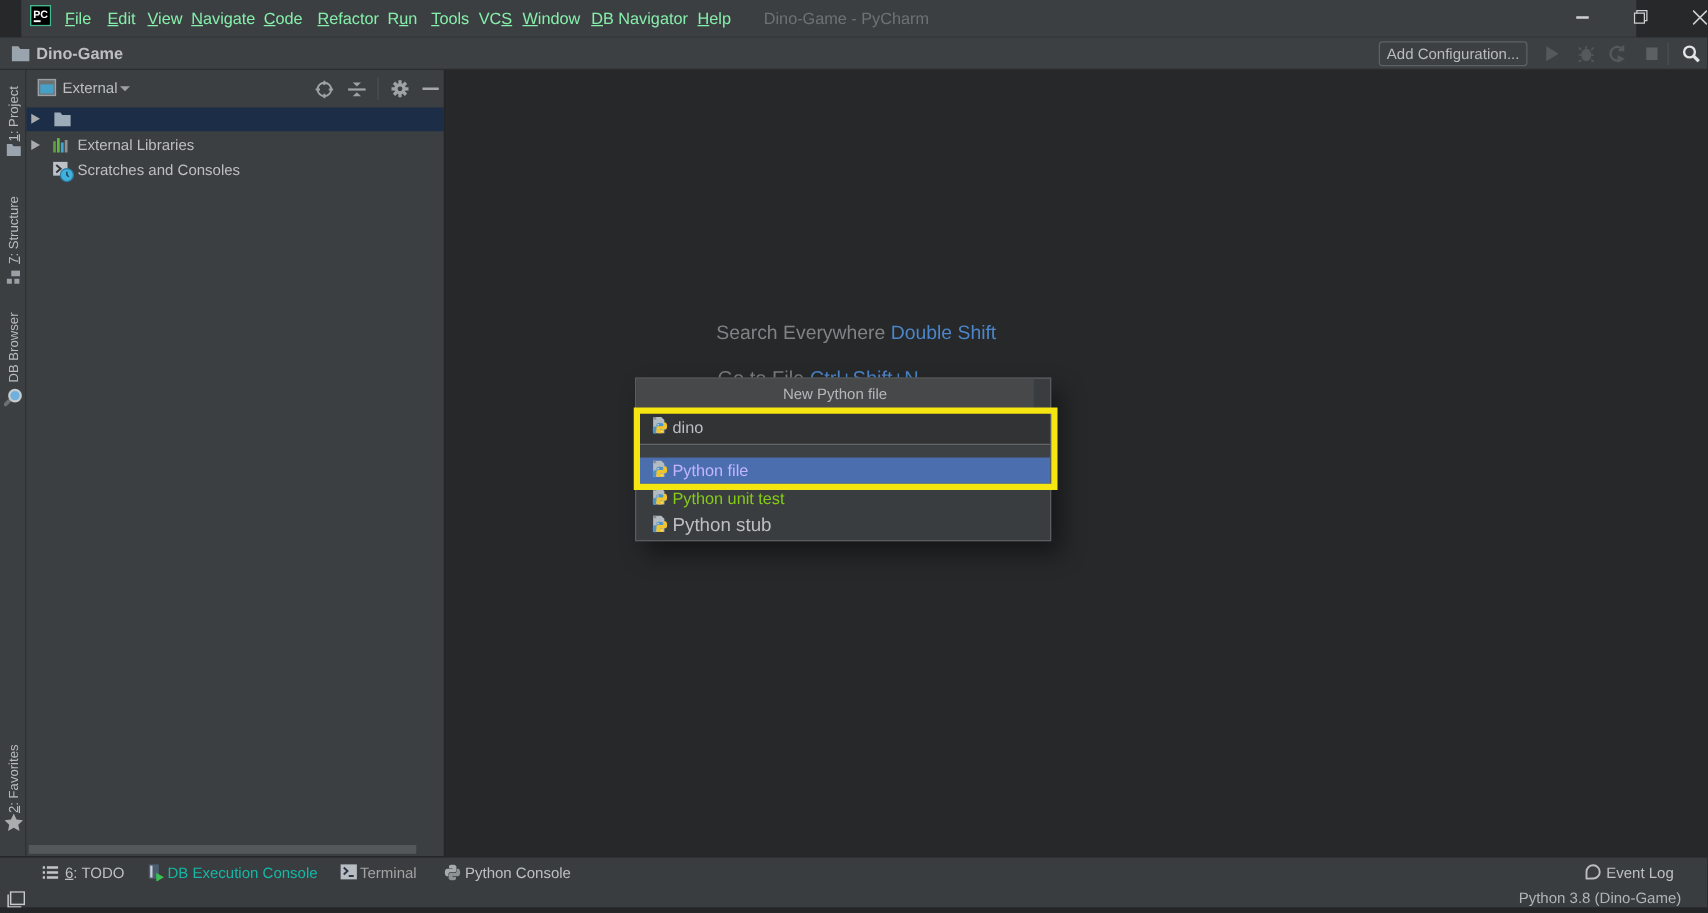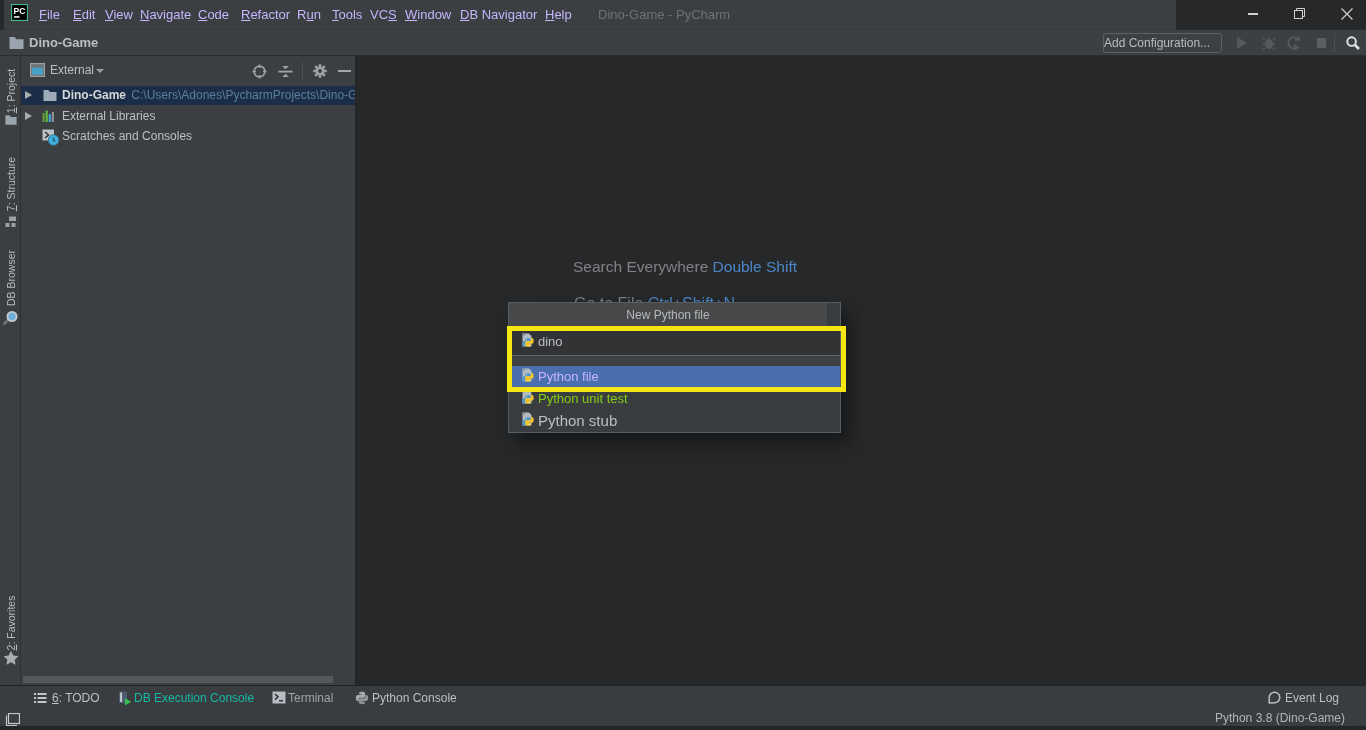--- a/index.html
+++ b/index.html
@@ -1,23 +1,23 @@
 <!DOCTYPE html>
 <html><head><meta charset="utf-8"><style>
 *{margin:0;padding:0;box-sizing:border-box}
 html,body{width:1366px;height:730px;overflow:hidden}
 body{position:relative;background:#26282a;font-family:"Liberation Sans",sans-serif;color:#bbbdbf;font-size:12px}
 .abs{position:absolute}
-.titlebar{left:4px;top:0;width:1172px;height:30px;background:#3c3f41;border-bottom:1px solid #35383a}
+.titlebar{left:17px;top:0;width:1292px;height:30px;background:#3c3f41;border-bottom:1px solid #35383a}
 .toolbar{left:0;top:30px;width:1366px;height:26px;background:#3d4043;border-bottom:1px solid #2a2c2e}
 .stripe{left:0;top:56px;width:21px;height:629px;background:#3c3f41;border-right:1px solid #2f3133}
 .panel{left:21px;top:56px;width:336px;height:629px;background:#3c3f41;border-right:2px solid #232527;overflow:hidden}
 .statusbar{left:0;top:685px;width:1366px;height:41px;background:#3a3d3f;border-top:1px solid #202224}
 .statusbot{left:0;top:726px;width:1366px;height:4px;background:#232526}
-.menu-item{position:absolute;top:0;height:29px;line-height:29px;font-size:13px;color:#c4b5fd}
+.menu-item{position:absolute;top:0;height:29px;line-height:29px;font-size:13px;color:#86efac}
 .u{text-decoration:underline;text-underline-offset:1px;text-decoration-thickness:1px}
 .vtext{position:absolute;white-space:nowrap;font-size:10.5px;color:#b9bbbd;transform:translate(-50%,-50%) rotate(-90deg)}
 .row{position:absolute;left:0;width:336px;height:20px;white-space:nowrap;overflow:hidden}
 .tri-r{width:0;height:0;border-top:4.5px solid transparent;border-bottom:4.5px solid transparent;border-left:7px solid #a9abad}
 .popup{left:508px;top:302px;width:333px;height:131px;background:#3a3d3f;border:1px solid #5a5d5f;box-shadow:8px 10px 18px rgba(0,0,0,.45)}
 .yellow{left:507px;top:326px;width:339px;height:66px;border:5px solid #f5e511;z-index:30}
 </style></head>
 <body>
 
 <div class="abs titlebar">
@@ -47,21 +47,21 @@
   <svg class="abs" style="left:1337px;top:8px" width="12" height="12" viewBox="0 0 12 12">
     <path d="M0.5 0.5 L11.5 11.5 M11.5 0.5 L0.5 11.5" stroke="#cfd0d1" stroke-width="1.2"></path>
   </svg>
 </div>
 
 <div class="abs toolbar">
   <svg class="abs" style="left:9px;top:6px" width="15" height="14" viewBox="0 0 15 14">
     <path d="M0.5 1 h5.2 l1.6 2.2 H14.5 V13 H0.5 z" fill="#9aa4ae"></path>
   </svg>
   <div class="abs" style="left:29px;top:0;height:26px;line-height:26px;font-size:13px;font-weight:bold;color:#bcbec0">Dino-Game</div>
-  <div class="abs" style="left:1103px;top:33px;width:119px;height:20px;border:1px solid #5e6163;border-radius:3px;line-height:18px;color:#b9bbbd;top:3px">Add Configuration...</div>
+  <div class="abs" style="left:1103px;top:33px;width:119px;height:20px;border:1px solid #5e6163;border-radius:3px;text-align:center;line-height:18px;color:#b9bbbd;top:3px">Add Configuration...</div>
   <div class="abs" style="left:1237px;top:7px;width:0;height:0;border-top:6px solid transparent;border-bottom:6px solid transparent;border-left:10px solid #56595c"></div>
   <svg class="abs" style="left:1262px;top:6px" width="14" height="14" viewBox="0 0 14 14">
     <ellipse cx="7" cy="8" rx="4" ry="5" fill="#56595c"></ellipse>
     <path d="M3 4 L1 2 M11 4 L13 2 M1 8 H3 M11 8 H13 M3 12 L1 13.5 M11 12 L13 13.5 M7 3 V1" stroke="#56595c" stroke-width="1.3"></path>
   </svg>
   <svg class="abs" style="left:1286px;top:6px" width="14" height="14" viewBox="0 0 14 14">
     <path d="M8 8 L14 11.2 L8 14.4 z" fill="#56595c"></path>
     <path d="M12.5 4 a5.5 5.5 0 1 0 -2 7.8 M12.5 0.5 V4 H9" fill="none" stroke="#56595c" stroke-width="1.8"></path>
   </svg>
   <div class="abs" style="left:1317px;top:8px;width:9px;height:10px;background:#5c6063"></div>
@@ -117,21 +117,20 @@
     <circle cx="8" cy="8" r="4.6" fill="#9fa2a4"></circle>
     <circle cx="8" cy="8" r="1.9" fill="#3c3f41"></circle>
   </svg>
   <div class="abs" style="left:317px;top:13.5px;width:13px;height:2.5px;background:#a5a7a9"></div>
 
   <div class="row" style="top:30px;height:19px;background:#1c2e47">
     <div class="tri-r abs" style="left:3.5px;top:5px"></div>
     <svg class="abs" style="left:22px;top:3px" width="14" height="13" viewBox="0 0 15 14">
         <path d="M0.5 1 h5.2 l1.6 2.2 H14.5 V13 H0.5 z" fill="#9eabb9"></path>
       </svg>
-    <div class="abs" style="left:41px;top:0;height:19px;line-height:19px;font-weight:bold;color:#d5d7d9;white-space:nowrap">Dino-Game <span style="font-weight:normal;color:#5b7e9e;margin-left:2px">C:\Users\Adones\PycharmProjects\Dino-G</span></div>
   </div>
   <div class="row" style="top:50px">
     <div class="tri-r abs" style="left:3.5px;top:6px"></div>
     <svg class="abs" style="left:21px;top:3px" width="14" height="14" viewBox="0 0 14 14">
       <rect x="0.5" y="4" width="2.2" height="9" fill="#5c9e3a"></rect>
         <rect x="3.6" y="1.5" width="2.2" height="11.5" fill="#62b543"></rect>
       <rect x="6.7" y="5" width="2.2" height="8" fill="#3fa7d6"></rect>
         <rect x="9.8" y="3" width="2.2" height="10" fill="#8c9196"></rect>
     </svg>
     <div class="abs" style="left:41px;top:0;height:20px;line-height:20px;color:#bdbfc1">External Libraries</div>

